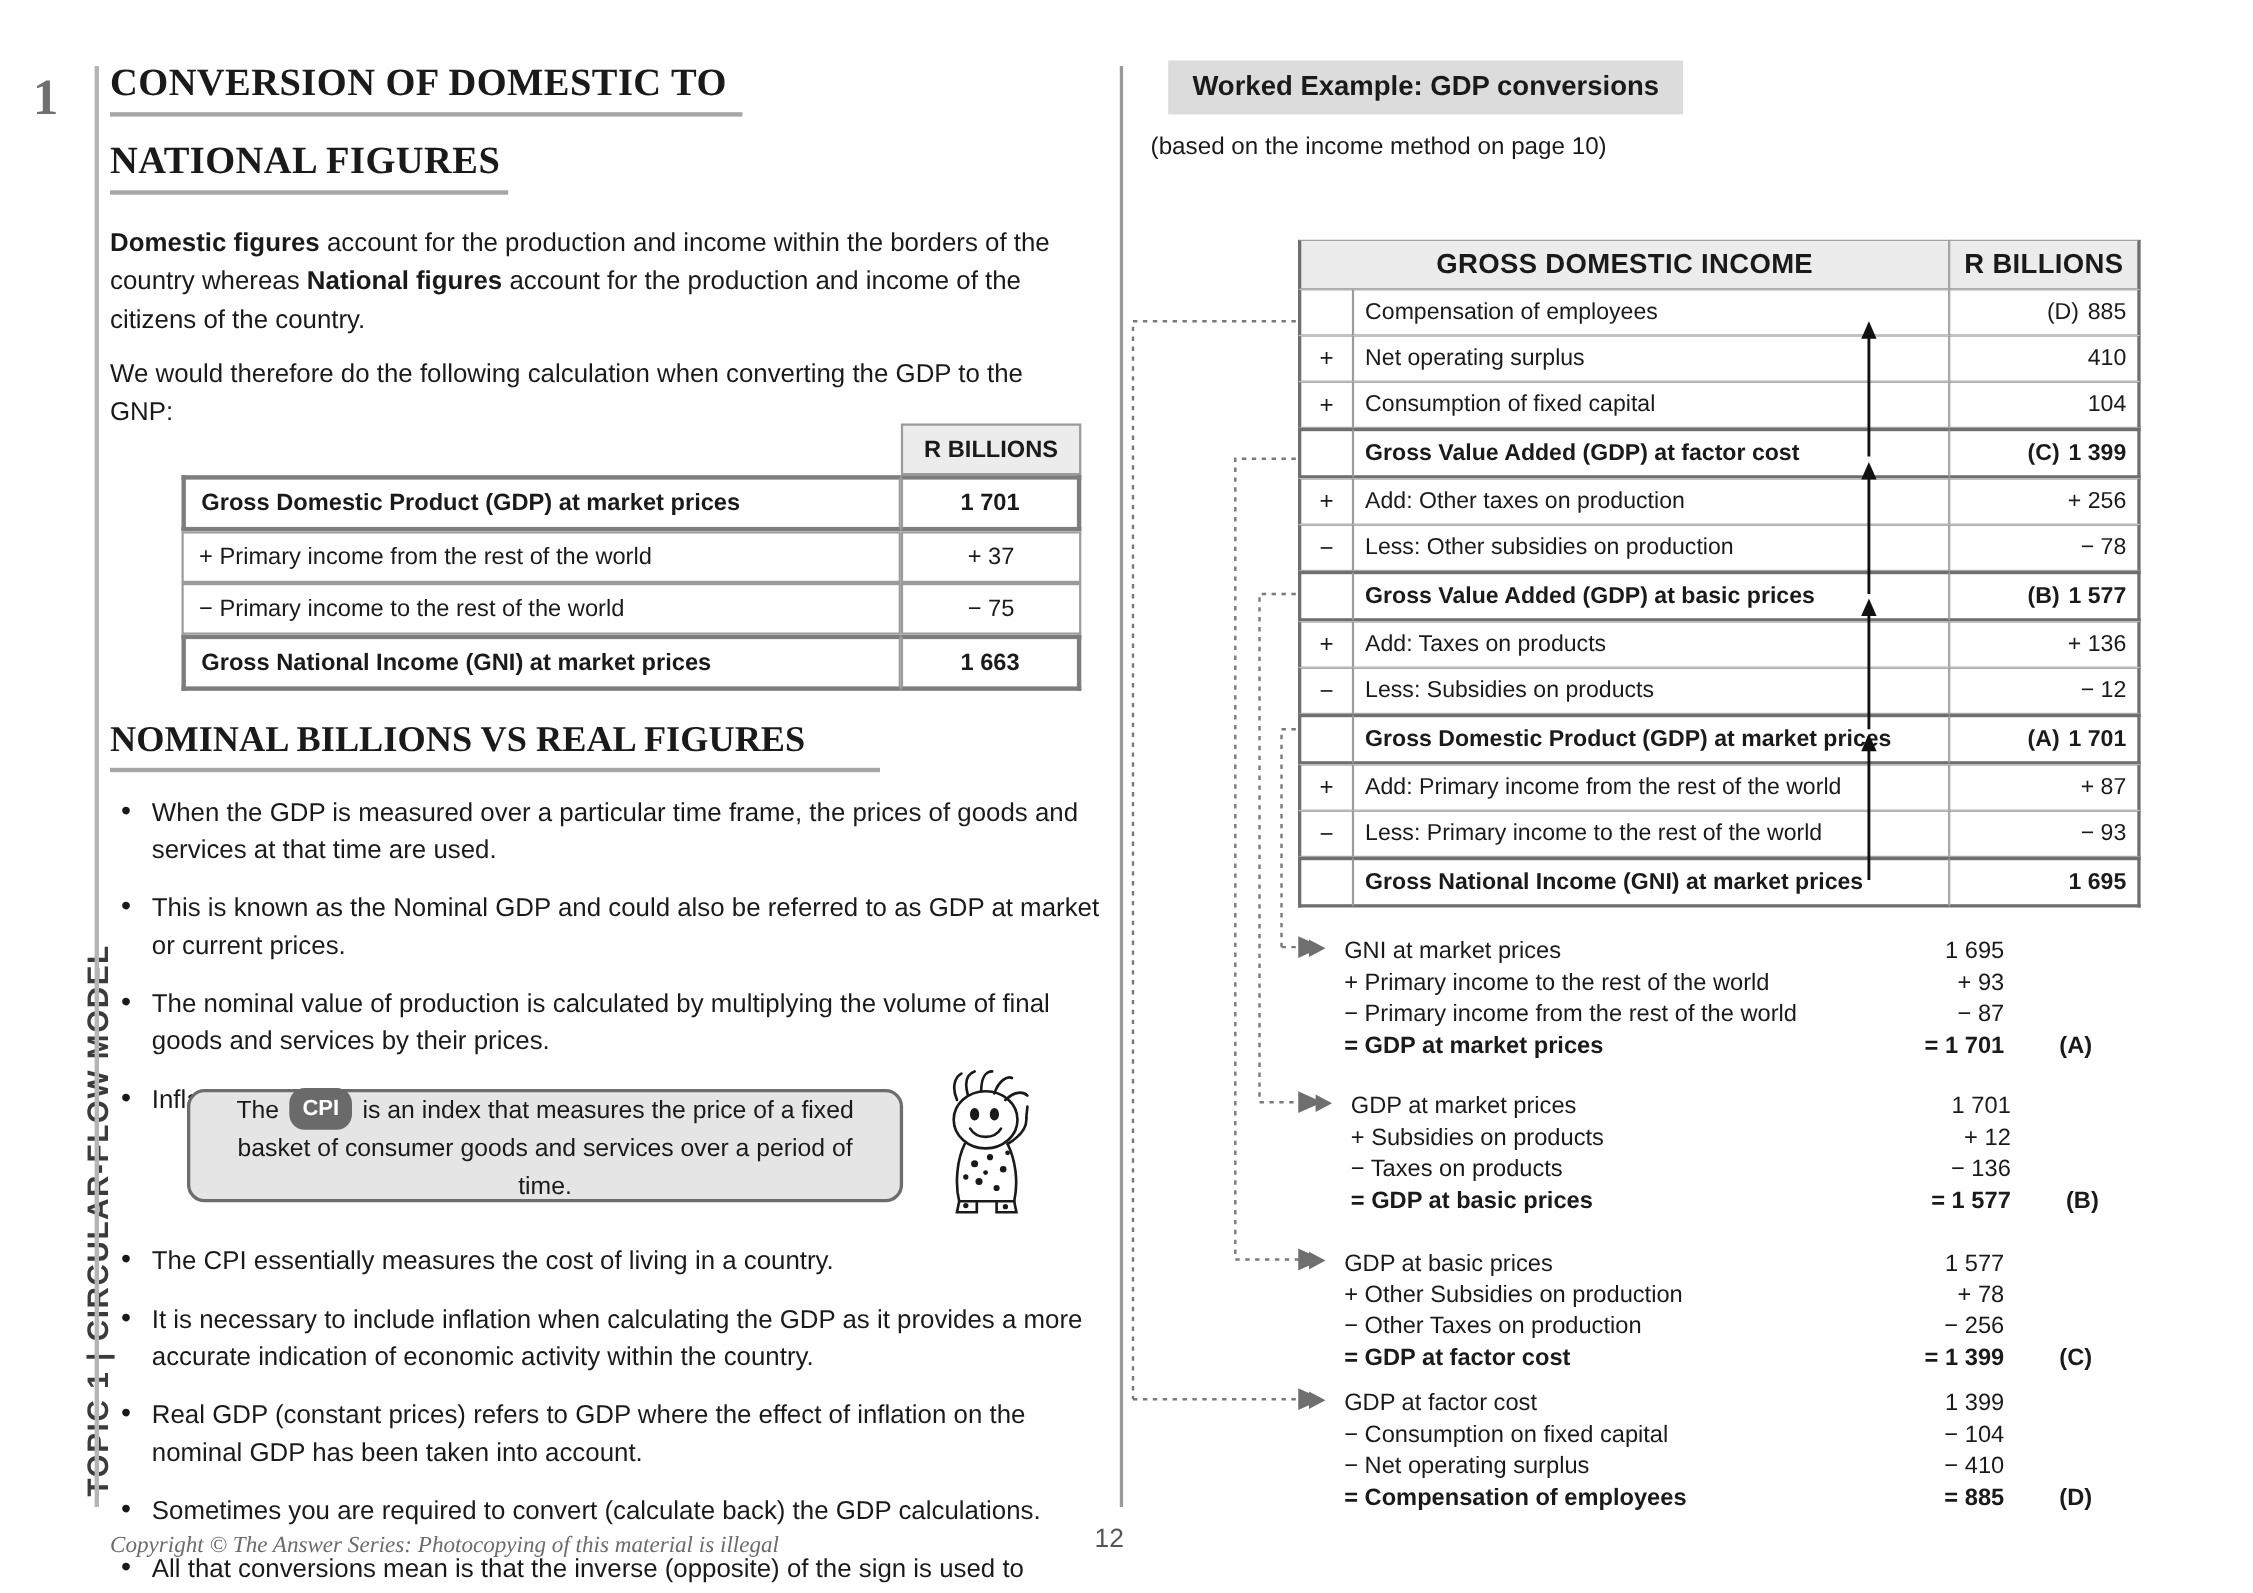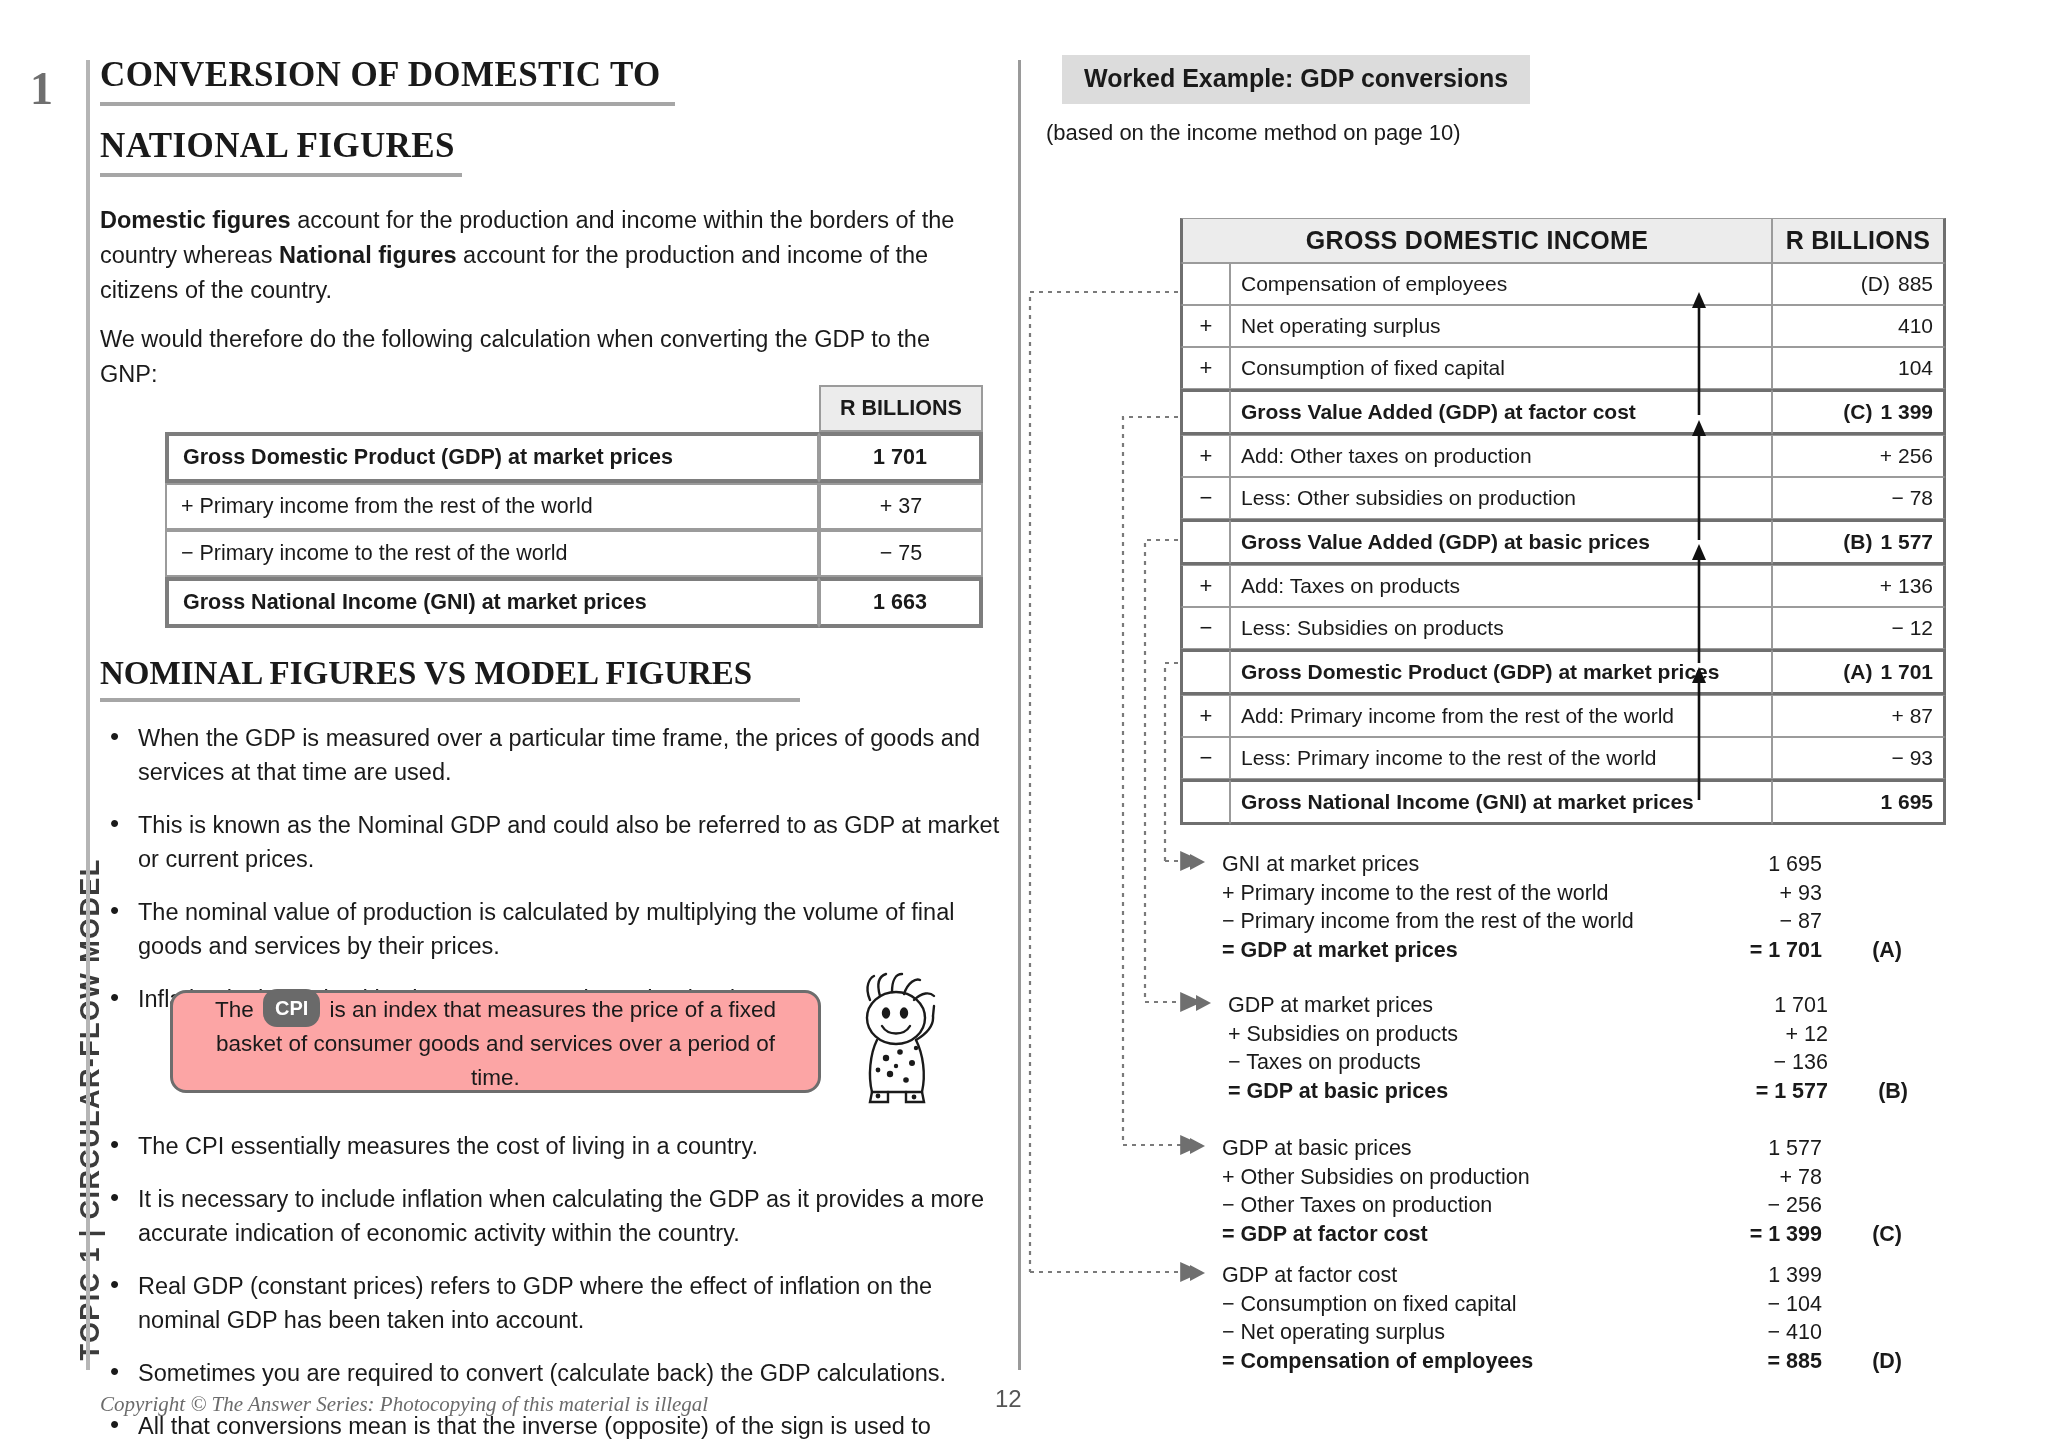--- a/index.html
+++ b/index.html
@@ -99,21 +99,21 @@
     width:880px;
   }
   ul.bul li:before{
     content:"•";position:absolute;left:10px;top:-2px;font-size:26px;
   }
 
   
   .callout-wrap{position:absolute;left:170px;top:990px;width:790px;height:115px;}
   .callout{
     position:absolute;left:0;top:0;width:645px;height:97px;
-    border:3px solid #6d6d6d;border-radius:16px;background:#fca5a5;
+    border:3px solid #6d6d6d;border-radius:16px;background:#e5e5e5;
     display:flex;align-items:center;justify-content:center;
   }
   .callout .ctext{
     font-size:22.5px;line-height:34px;text-align:center;width:600px;
   }
   .cpi-pill{
     display:inline-block;background:#6a6a6a;color:#fff;font-weight:bold;
     border-radius:14px;padding:2px 12px;font-size:20px;
     vertical-align:2px;margin:0 3px;
   }
@@ -230,21 +230,21 @@
           <td class="val">− 75</td>
         </tr>
         <tr class="strong">
           <td class="lbl">Gross National Income (GNI) at market prices</td>
           <td class="val">1 663</td>
         </tr>
       </tbody>
   </table>
 
   <div style="position:absolute;left:100px;top:655px;width:900px;">
-    <div class="h2">NOMINAL FIGURES VS MODEL FIGURES</div>
+    <div class="h2">NOMINAL BILLIONS VS REAL FIGURES</div>
     <ul class="bul" id="bullets-top">
         <li>When the GDP is measured over a particular time frame, the prices of goods and services at that time are used.</li>
         <li>This is known as the Nominal GDP and could also be referred to as GDP at market or current prices.</li>
         <li>The nominal value of production is calculated by multiplying the volume of final goods and services by their prices.</li>
         <li>Inflation is determined by the Consumer Price Index (CPI).</li>
       </ul>
   </div>
 
   <div class="callout-wrap">
     <div class="callout">

